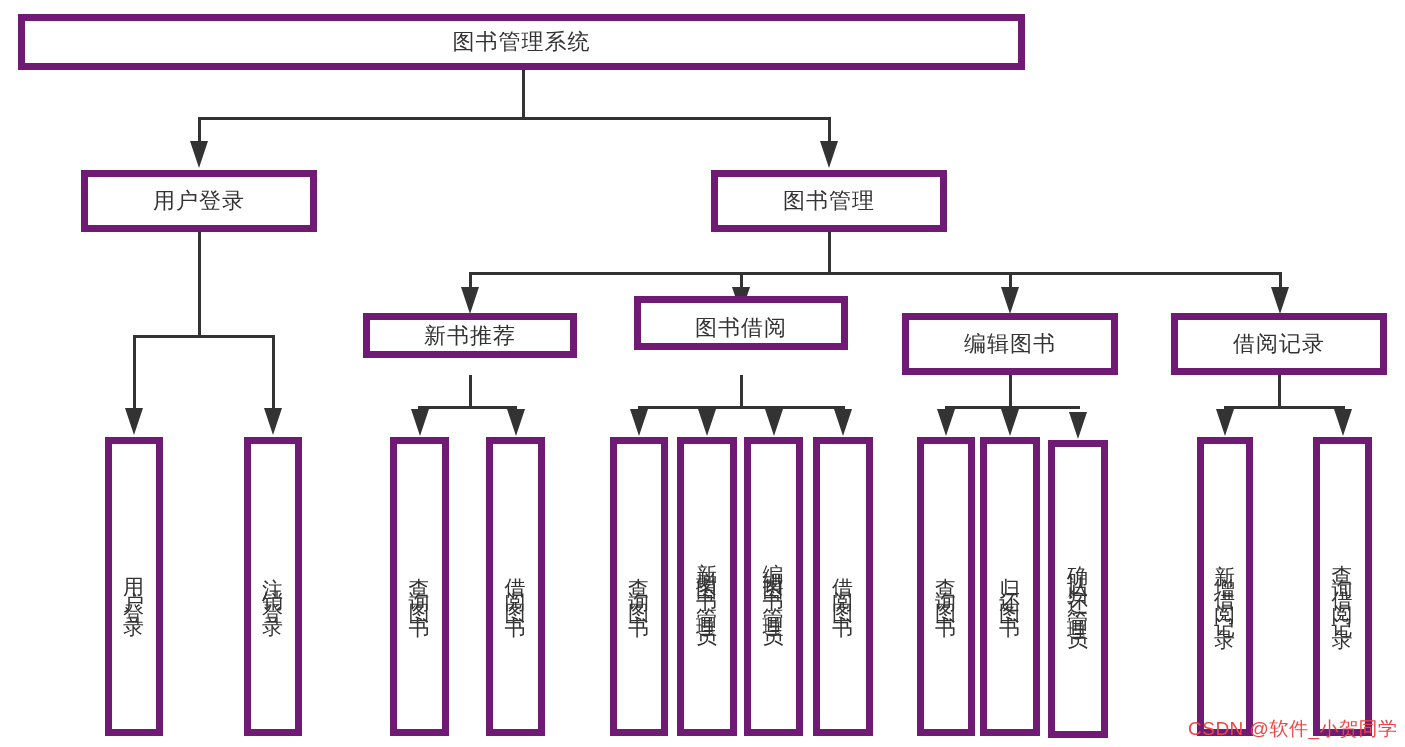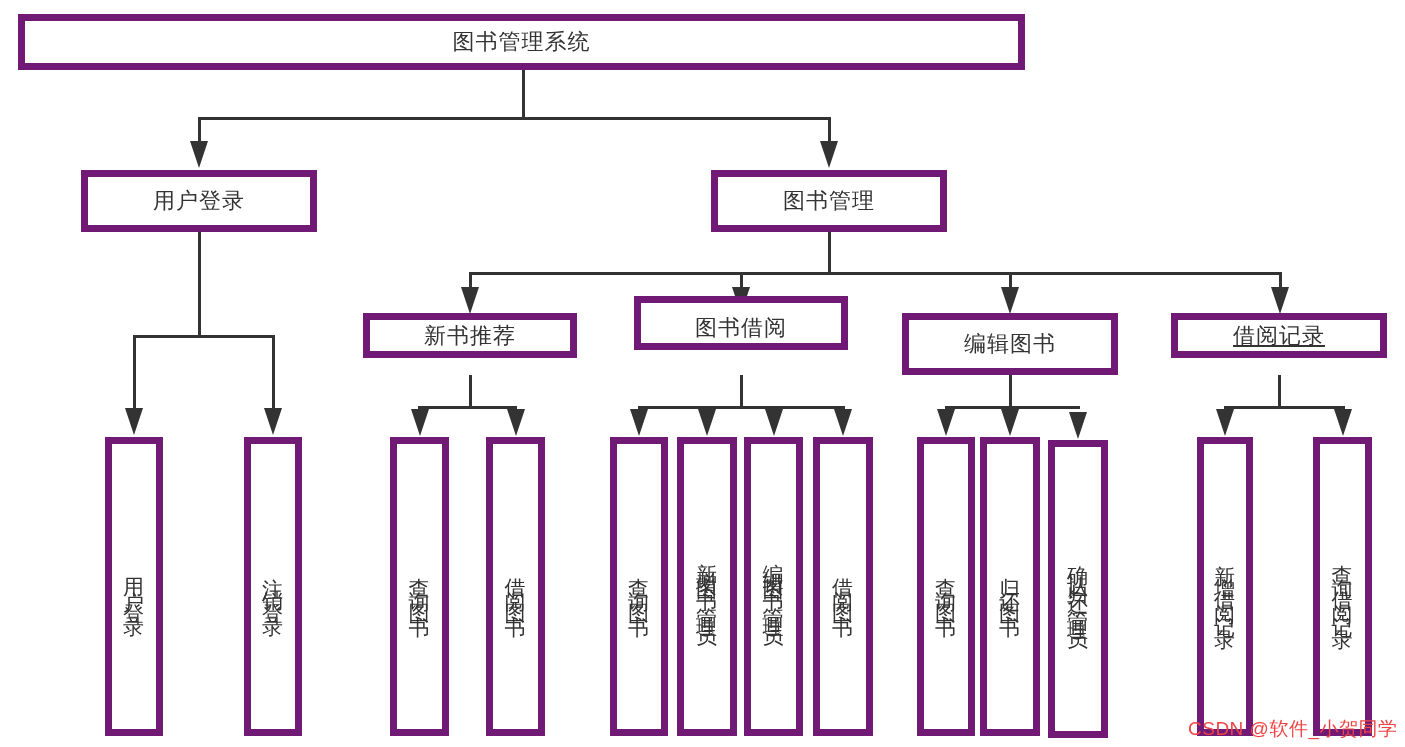--- a/index.html
+++ b/index.html
@@ -50,21 +50,21 @@
   </div>
 
   <div class="box" style="left:634px;top:296px;width:214px;height:54px;align-items:flex-end;">
     <span class="hlabel">图书借阅</span>
   </div>
 
   <div class="box" style="left:902px;top:313px;width:216px;height:62px;">
     <span class="hlabel">编辑图书</span>
   </div>
 
-  <div class="box" style="left:1171px;top:313px;width:216px;height:45px;text-decoration:underline;">
+  <div class="box" style="left:1171px;top:313px;width:216px;height:62px;">
     <span class="hlabel">借阅记录</span>
   </div>
 
   <div class="box" style="left:105px;top:437px;width:58px;height:299px;">
     <span class="vtext">用户登录</span>
   </div>
   <div class="box" style="left:244px;top:437px;width:58px;height:299px;">
     <span class="vtext">注销登录</span>
   </div>
 

